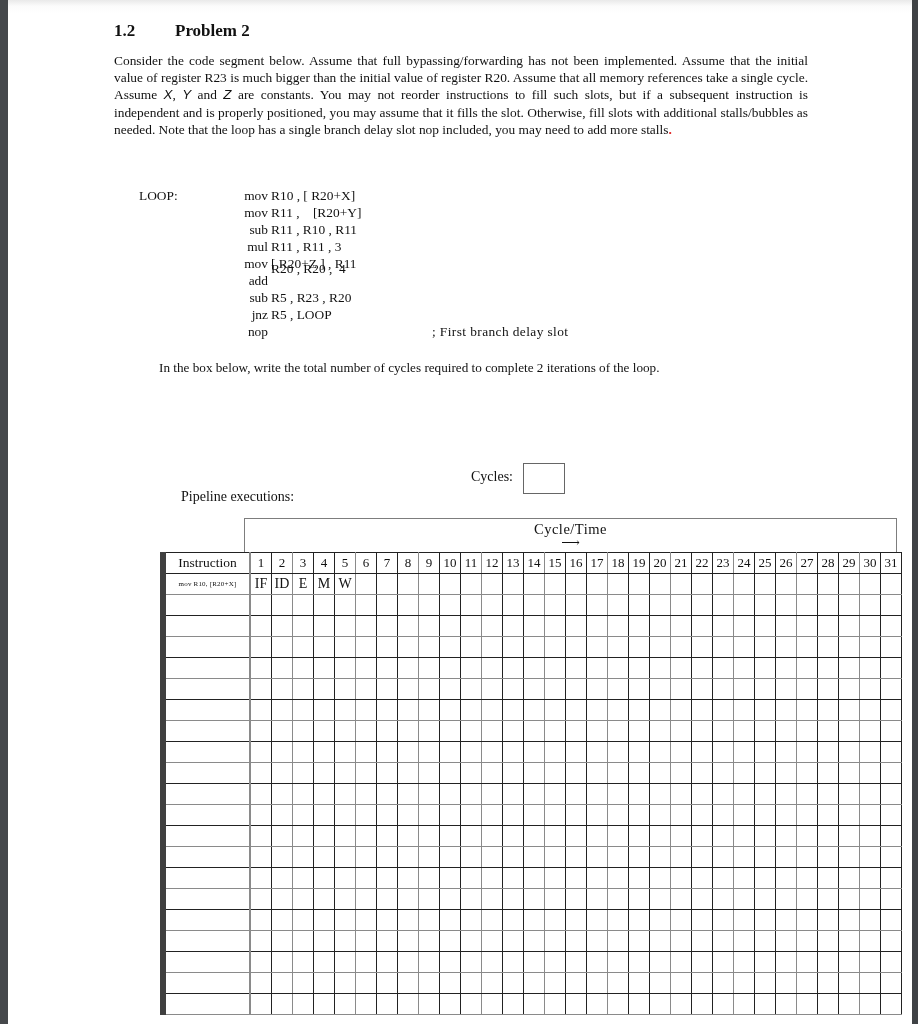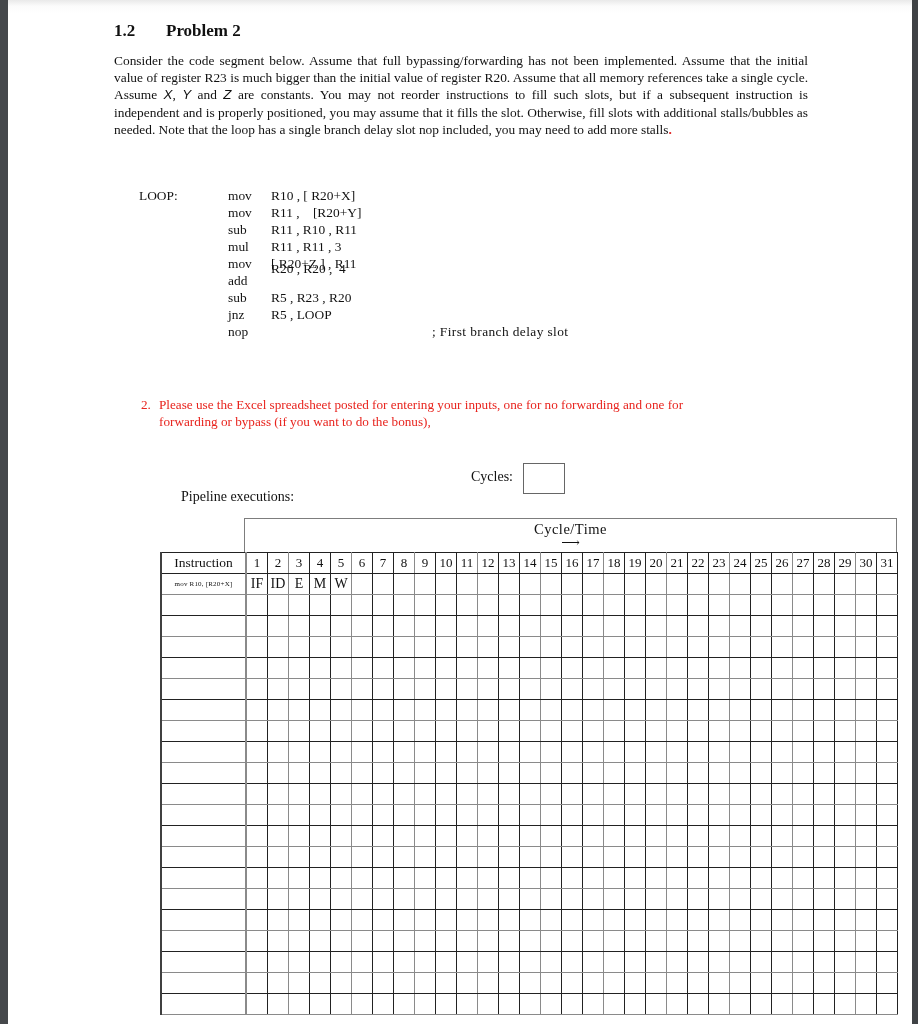--- a/index.html
+++ b/index.html
@@ -10,30 +10,30 @@
     color: #111;
   }
   .edge-left { position: absolute; left: 0; top: 0; width: 8px; height: 1024px; background: #45484b; }
   .edge-right { position: absolute; right: 0; top: 0; width: 6px; height: 1024px; background: #3f4245; }
   .page {
     position: absolute; left: 8px; top: 0; width: 904px; height: 774px;
     background: linear-gradient(to bottom, #e9e9e9 0px, #fbfbfb 6px, #ffffff 14px, #ffffff 900px, #f1f1f1 1024px);
   }
   .abs { position: absolute; }
   .sec-num { left: 106px; top: 21px; font-size: 17px; font-weight: bold; }
-  .sec-title { left: 158px; top: 21px; font-size: 17px; font-weight: bold; }
+  .sec-title { left: 167px; top: 21px; font-size: 17px; font-weight: bold; }
   .intro {
     left: 106px; top: 52px; width: 694px; font-size: 13.4px; line-height: 17.2px;
     text-align: justify;
   }
   .intro .it { font-family: "Liberation Sans", "DejaVu Sans", sans-serif; font-style: italic; }
   .intro .reddot { color: #e02020; font-weight: bold; }
   .code { font-size: 13.4px; line-height: 17px; }
   .code-label { left: 131px; top: 187px; }
-  .code-op { left: 220px; width: 40px; }
+  .code-op { left: 220px; width: 40px; text-align: right; }
   .code-arg { left: 263px; white-space: pre; }
   .code-comment { left: 424px; top: 323px; letter-spacing: 0.4px; }
   .q1 { left: 133px; top: 360px; width: 650px; font-size: 13.2px; line-height: 16.5px; }
   .q1 .num { display: inline-block; width: 18px; }
   .q1 .line2 { padding-left: 18px; }
   .q2 { left: 133px; top: 397px; width: 650px; font-size: 13.2px; line-height: 16.5px; color: #e8231d; }
   .q2 .num { display: inline-block; width: 18px; }
   .q2 .line2 { padding-left: 18px; }
   .cycles-label { left: 463px; top: 469px; font-size: 14px; }
   .cycles-box {
@@ -52,21 +52,21 @@
   table.pipe {
     position: absolute; left: 152px; top: 552px;
     border-collapse: collapse; table-layout: fixed;
     background: #fff;
   }
   table.pipe td {
     border: 1px solid #222; height: 20px; padding: 0; text-align: center;
     font-size: 13px; line-height: 20px; overflow: hidden; white-space: nowrap;
   }
   table.pipe tr:nth-child(even) td { border-bottom-color: #8a8a8a; }
-  table.pipe td.instr-col { width: 83px; border-left: 2px solid #404040; border-right: 2px solid #8a8a8a; text-align: center; }
+  table.pipe td.instr-col { width: 83px; border-left: 6px solid #404040; border-right: 2px solid #8a8a8a; text-align: center; }
   table.pipe td.cyc { width: 20px; }
   table.pipe td.cyc:nth-child(3n) { border-right-color: #8a8a8a; }
   table.pipe tr.head td { font-size: 13px; }
   table.pipe tr.head td.instr-col { font-size: 13.5px; }
   table.pipe td.instr-small { font-size: 7px; letter-spacing: 0.2px; margin-top: 8px; }
   table.pipe td.stage { font-size: 14px; }
 </style>
 </head>
 <body>
 
@@ -105,24 +105,21 @@
     <div class="abs code code-op" style="top:306px">jnz</div>
     <div class="abs code code-arg" style="top:306px">R5 , LOOP</div>
 
     <div class="abs code code-op" style="top:323px">nop</div>
     <div class="abs code code-arg" style="top:323px"></div>
 
     <div class="abs code code-comment">; First branch delay slot</div>
   </div>
 
   <div class="abs q1">
-  </div>
-  <div class="abs q2">
-    <div><span class="num">2.</span><span>Please use the Excel spreadsheet posted for entering your inputs, one for no forwarding and one for</span></div>
-    <div class="line2">forwarding or bypass (if you want to do the bonus),</div>
+    <div class="line2">In the box below, write the total number of cycles required to complete 2 iterations of the loop.</div>
   </div>
 
   <div class="abs cycles-label">Cycles:</div>
   <div class="abs cycles-box"></div>
 
   <div class="abs pipe-label">Pipeline executions:</div>
 
   <div class="ct-header">
     <div class="ct-title">Cycle/Time</div>
     <div class="ct-arrow">⟶</div>

